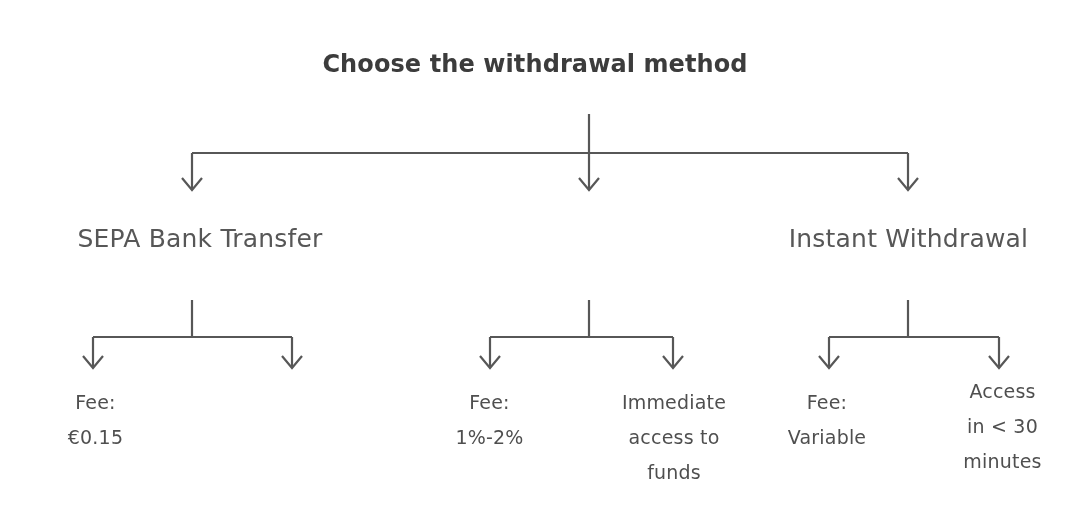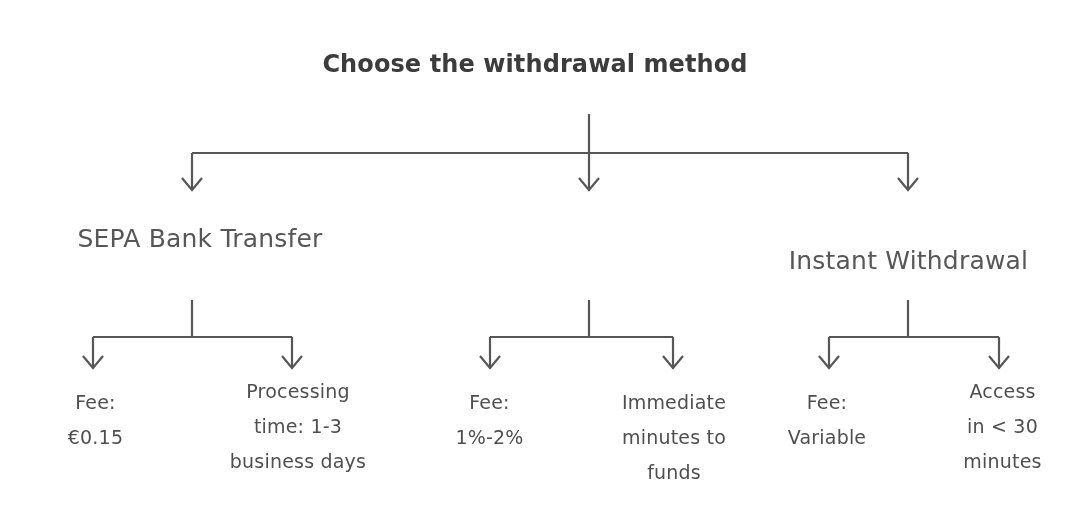--- a/index.html
+++ b/index.html
@@ -45,21 +45,21 @@
   }
   .level2 {
     font-size: 25px;
     font-weight: normal;
     color: #575757;
     top: 224px;
     letter-spacing: 0.2px;
   }
   #l2-sepa   { left: 25px;  width: 350px; }
   #l2-card   { left: 414px; width: 350px; }
-  #l2-instant{ left: 760px; width: 297px; margin-top: 22px; }
+  #l2-instant{ left: 760px; width: 297px; }
 
   .leaf {
     font-size: 19px;
     line-height: 35px;
     font-weight: normal;
     color: #4f4f4f;
     top: 385px;
     letter-spacing: 0.2px;
   }
   #leaf-sepa-fee   { left: 18px;  width: 155px; }
@@ -112,28 +112,25 @@
     </g>
   </svg>
 
   <div class="node-text" id="title">Choose the withdrawal method</div>
 
   <div class="node-text level2" id="l2-sepa">SEPA Bank Transfer</div>
   <div class="node-text level2" id="l2-instant">Instant Withdrawal</div>
 
   <div class="node-text leaf" id="leaf-sepa-fee">Fee:
 €0.15</div>
-  <div class="node-text leaf" id="leaf-sepa-time">Processing
-time: 1-3
-business days</div>
 
   <div class="node-text leaf" id="leaf-card-fee">Fee:
 1%-2%</div>
   <div class="node-text leaf" id="leaf-card-acc">Immediate
-minutes to
+access to
 funds</div>
 
   <div class="node-text leaf" id="leaf-inst-fee">Fee:
 Variable</div>
   <div class="node-text leaf" id="leaf-inst-acc">Access
 in &lt; 30
 minutes</div>
 
 </div>
 

